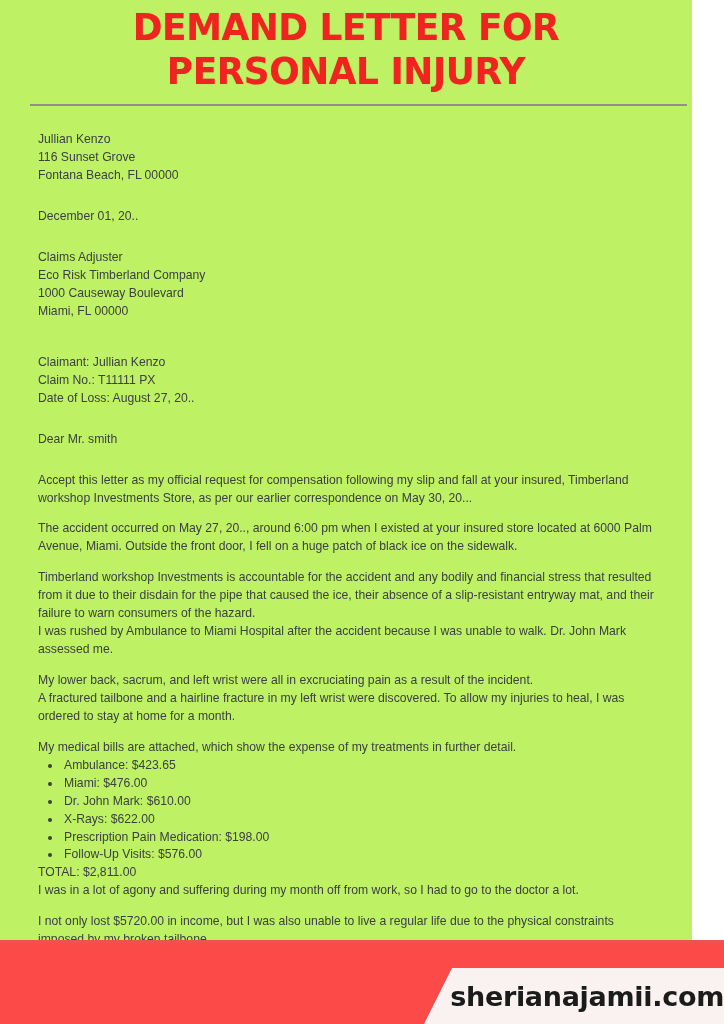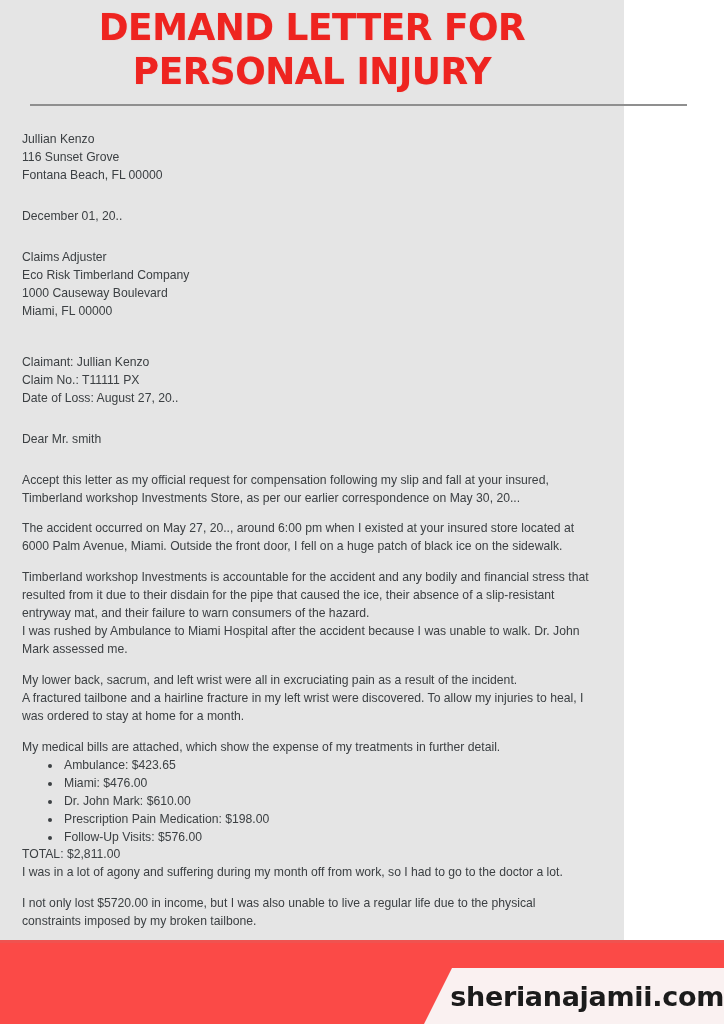--- a/index.html
+++ b/index.html
@@ -12,23 +12,23 @@
     width: 724px;
     height: 1024px;
     background: #ffffff;
     font-family: "Liberation Sans", sans-serif;
     overflow: hidden;
     position: relative;
   }
 
   .page {
     position: relative;
-    width: 624px;
+    width: 692px;
     height: 1024px;
-    background: #e5e5e5;
+    background: #bef264;
   }
 
   
   .title-block {
     padding: 6px 30px 0 30px;
   }
   .doc-title {
     margin: 0;
     text-align: center;
     color: #ee2420;
@@ -50,21 +50,21 @@
 
   
   .letter {
     padding: 0 34px 0 22px;
     color: #3c4043;
     font-size: 12.2px;
     line-height: 1.47;
   }
   .spacer-lg { height: 25px; }
   .para {
-    margin: 0 0 13px 0;
+    margin: 0 0 13px 16px;
   }
   .para.tight { margin-bottom: 0; }
   .line { display: block; }
   .strong-line {
     font-weight: bold;
     color: #2f3235;
   }
   .gap-10 { height: 10px; }
 
   ul.bills {
@@ -190,20 +190,21 @@
     <p class="para">I was rushed by Ambulance to Miami Hospital after the accident because I was unable to walk. Dr. John Mark assessed me.</p>
     <p class="para tight">My lower back, sacrum, and left wrist were all in excruciating pain as a result of the incident.</p>
 
     <p class="para">A fractured tailbone and a hairline fracture in my left wrist were discovered. To allow my injuries to heal, I was ordered to stay at home for a month.</p>
 
     <p class="para tight">My medical bills are attached, which show the expense of my treatments in further detail.</p>
     <ul class="bills">
       <li>Ambulance: $423.65</li>
       <li>Miami: $476.00</li>
       <li>Dr. John Mark: $610.00</li>
+      <li>X-Rays: $622.00</li>
       <li>Prescription Pain Medication: $198.00</li>
       <li>Follow-Up Visits: $576.00</li>
     </ul>
     <div class="para tight total-line">TOTAL: $2,811.00</div>
     <p class="para">I was in a lot of agony and suffering during my month off from work, so I had to go to the doctor a lot.</p>
 
     <p class="para">I not only lost $5720.00 in income, but I was also unable to live a regular life due to the physical constraints imposed by my broken tailbone.</p>
 
     <p class="para">As a consequence, I am seeking $21,000 in damages.</p>
 

